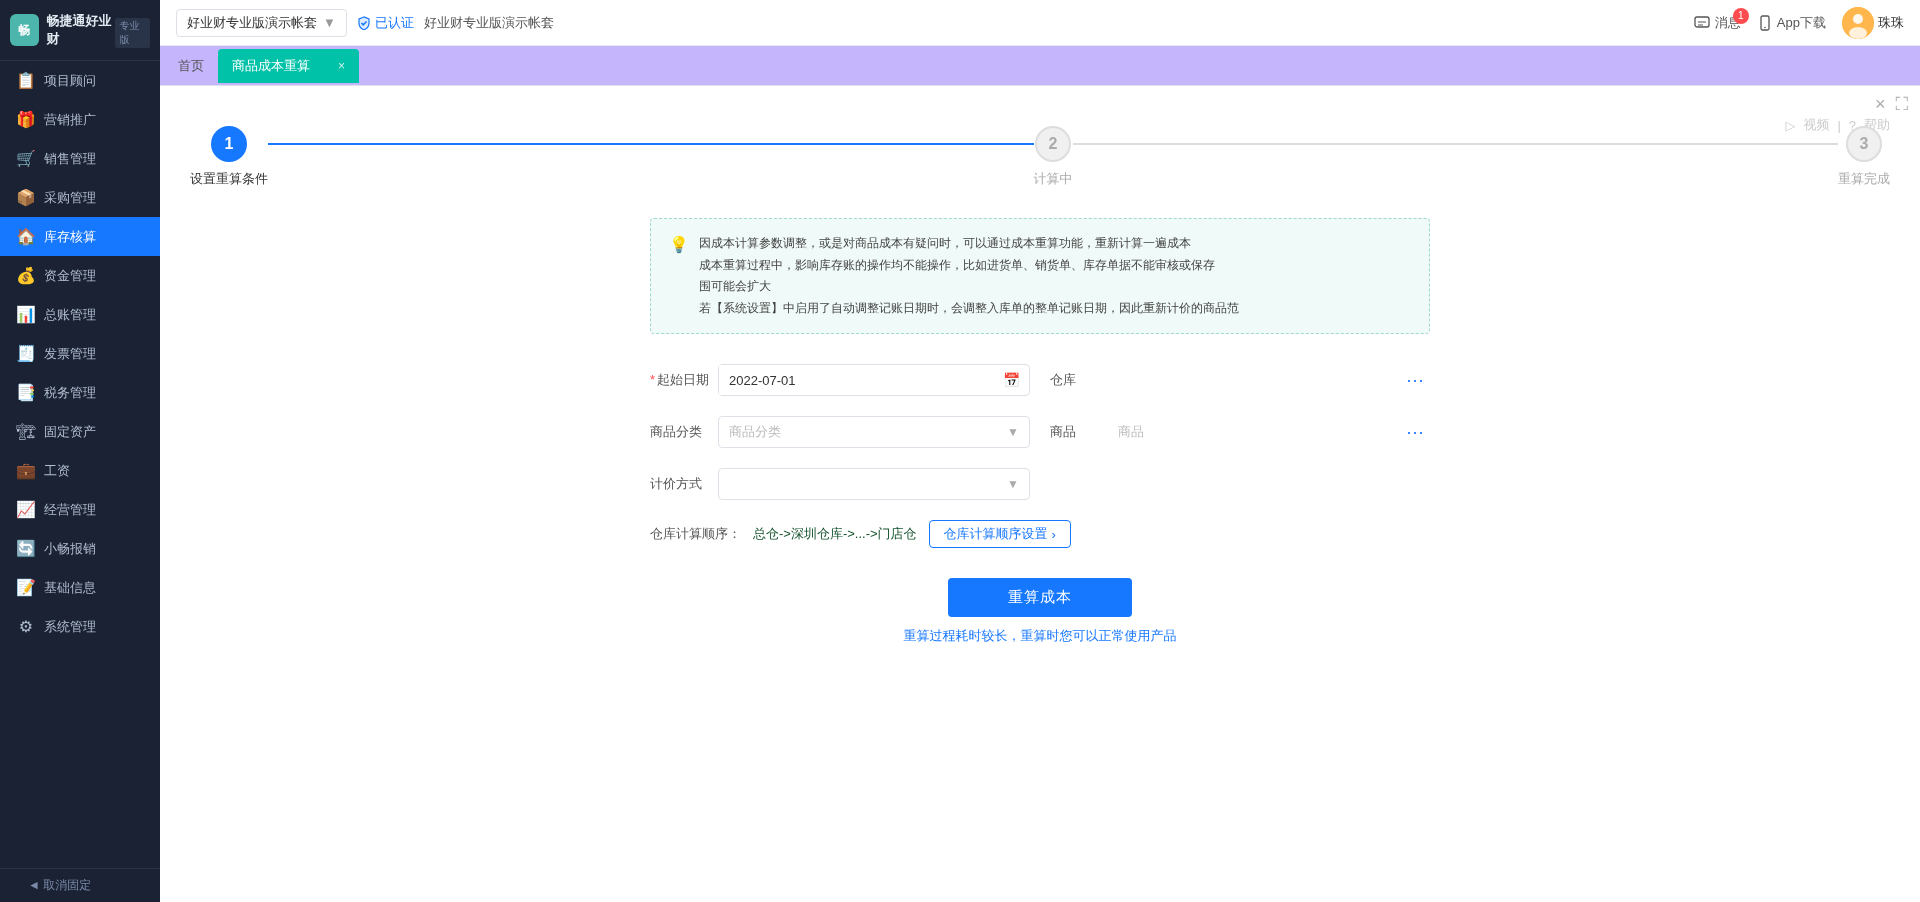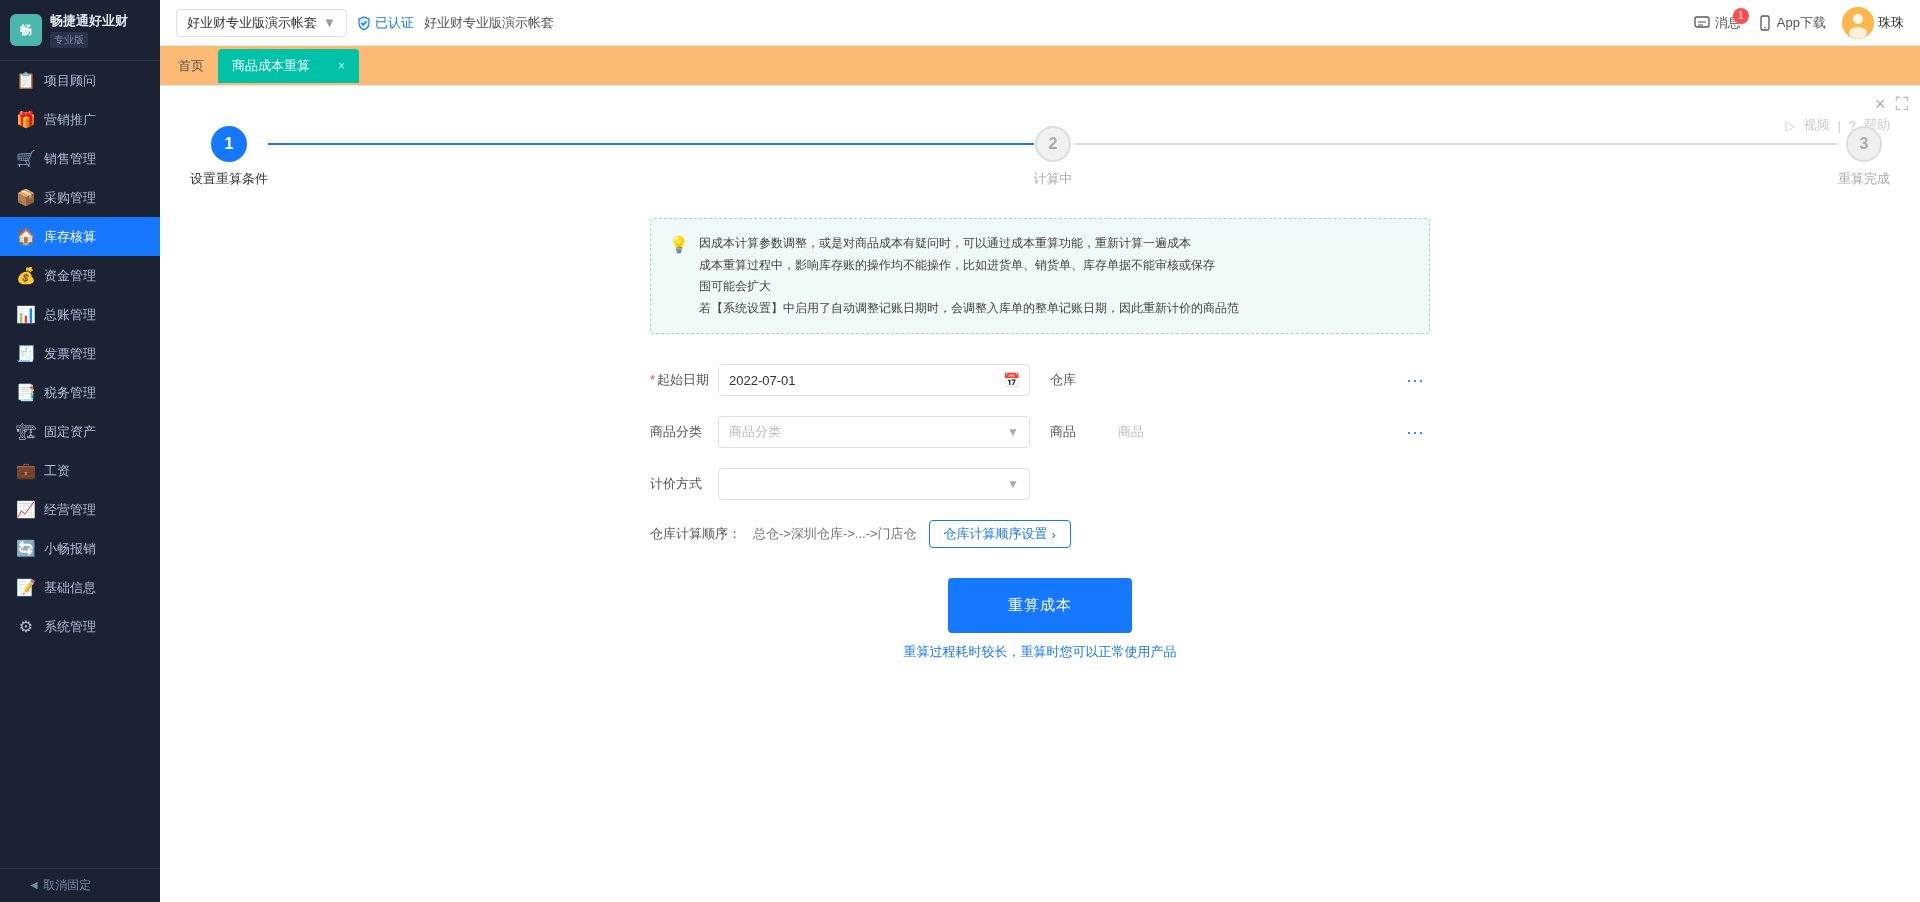--- a/index.html
+++ b/index.html
@@ -26,21 +26,21 @@
     }
     .sidebar-logo {
       width: 32px;
       height: 32px;
       background: #4db6ac;
       border-radius: 6px;
       display: flex; align-items: center; justify-content: center;
       color: white; font-size: 12px; font-weight: bold;
     }
     .sidebar-brand {
-      display: flex; flex-direction: column;
+      display: flex;  align-items: flex-end;
     }
     .sidebar-brand-name {
       font-size: 13px;
       color: #e0e8f0;
       font-weight: bold;
     }
     .sidebar-brand-sub {
       font-size: 10px;
       color: #7a8aaa;
       background: #2a3448;
@@ -165,21 +165,21 @@
       background: #ffb74d;
       display: flex;
       align-items: center;
       justify-content: center;
       overflow: hidden;
     }
     .topbar-username { font-size: 13px; color: #333; cursor: pointer; }
 
     
     .tabbar {
-      background: #fdba74;
+      background: #c4b5fd;
       height: 40px;
       display: flex;
       align-items: center;
       padding: 0 0 0 4px;
       border-bottom: 1px solid #e0e3ea;
       gap: 0;
     }
     .tab {
       display: flex;
       align-items: center;
@@ -403,21 +403,21 @@
       align-items: center;
       gap: 12px;
       margin-bottom: 30px;
     }
     .warehouse-order-label {
       font-size: 13px;
       color: #555;
     }
     .warehouse-order-value {
       font-size: 13px;
-      color: #737373;
+      color: #14532d;
     }
     .warehouse-order-btn {
       border: 1px solid #1677ff;
       color: #1677ff;
       background: white;
       border-radius: 4px;
       padding: 4px 14px;
       font-size: 13px;
       cursor: pointer;
       display: flex;
@@ -431,21 +431,21 @@
       flex-direction: column;
       align-items: center;
       gap: 10px;
       margin-top: 10px;
     }
     .recalc-btn {
       background: #1677ff;
       color: white;
       border: none;
       border-radius: 4px;
-      padding: 18px 60px;
+      padding: 10px 60px;
       font-size: 15px;
       cursor: pointer;
       letter-spacing: 1px;
     }
     .recalc-note {
       font-size: 13px;
       color: #1677ff;
     }
 
     

